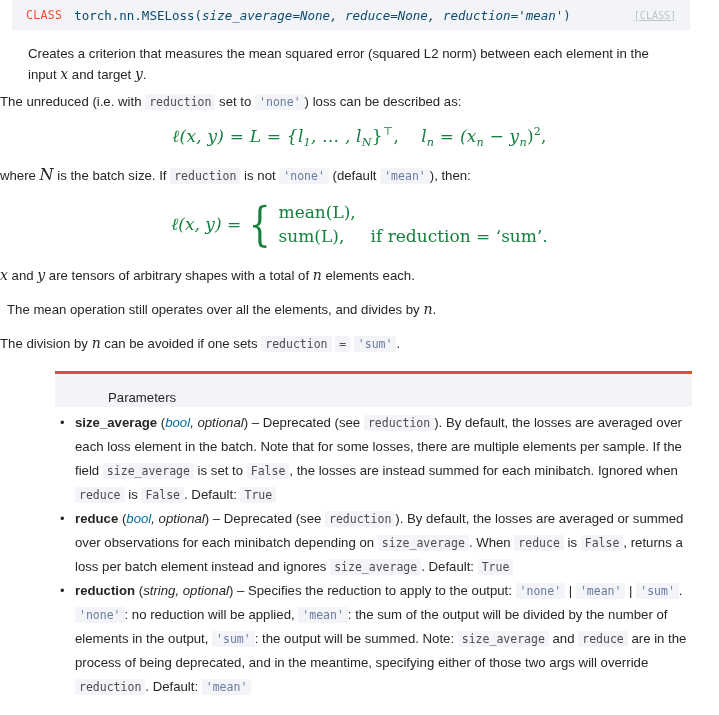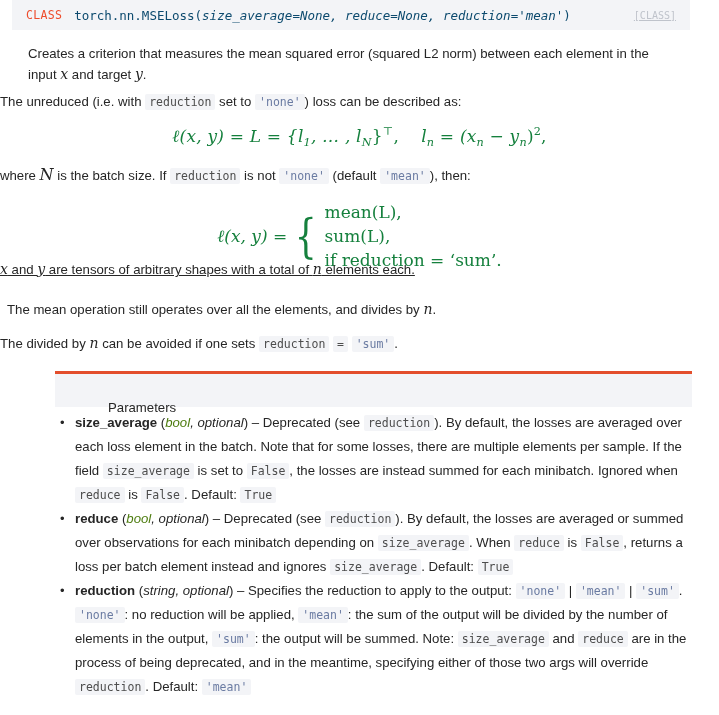--- a/index.html
+++ b/index.html
@@ -119,42 +119,41 @@
     display: inline-block;
   }
   .cases-rows {
     display: inline-block;
     text-align: left;
   }
   .cases-row {
     display: flex;
     line-height: 24px;
     white-space: nowrap;
-    flex-direction: column;
   }
   .cases-val { width: 92px; }
   .cases-cond { }
 
   
   .params-block {
     position: absolute;
     left: 55px;
     top: 371px;
     width: 637px;
   }
   .params-bg {
     background: #f3f4f7;
     border-top: 3px solid #e34e2c;
     height: 33px;
     width: 637px;
   }
   .params-title {
     position: absolute;
     left: 53px;
-    top: 29px;
+    top: 19px;
     font-size: 13.2px;
     color: #262626;
   }
 
   ul.param-list {
     margin: 0;
     padding: 0;
     list-style: none;
     position: absolute;
     left: 60px;
@@ -171,21 +170,21 @@
   }
   ul.param-list > li::before {
     content: "\2022";
     position: absolute;
     left: 0;
     top: 0;
     font-size: 13px;
     color: #262626;
   }
   .pname { font-weight: bold; }
-  .ptype-red { color: #4d7c0f; font-style: italic; }
+  .ptype-red { color: #0369a1; font-style: italic; }
   .ptype { font-style: italic; }
 </style>
 </head>
 <body>
 
 <div class="sig-bar">
   <span class="sig-class-label">CLASS</span>
   <span class="sig-text"><span>torch.nn.MSELoss</span><span>(</span><span class="params">size_average=None, reduce=None, reduction='mean'</span><span>)</span></span>
   <a class="sig-source" href="#">[CLASS]</a>
 </div>
@@ -211,25 +210,25 @@
           <span class="cases-val m-r">mean(L),</span>
         </span>
         <span class="cases-row">
           <span class="cases-val m-r">sum(L),</span>
           <span class="cases-cond m-r">if reduction = ‘sum’.</span>
         </span>
       </span>
     </span>
   </div>
 
-  <p class="para indent-l" style="position:absolute; top:229px;text-decoration:underline;"><span class="math-italic">x</span><span> and </span><span class="math-italic">y</span><span> are tensors of arbitrary shapes with a total of </span><span class="math-italic">n</span><span> elements each.</span></p>
+  <p class="para indent-l" style="position:absolute; top:235px;"><span class="math-italic">x</span><span> and </span><span class="math-italic">y</span><span> are tensors of arbitrary shapes with a total of </span><span class="math-italic">n</span><span> elements each.</span></p>
 
   <p class="para indent-l" style="position:absolute; top:269px;padding-left:7px;"><span>The mean operation still operates over all the elements, and divides by </span><span class="math-italic">n</span><span>.</span></p>
 
-  <p class="para indent-l" style="position:absolute; top:303px;"><span>The divided by </span><span class="math-italic">n</span><span> can be avoided if one sets </span><code class="lit">reduction</code><span>&nbsp;</span><code class="lit">=</code><span>&nbsp;</span><code class="lit str">'sum'</code><span>.</span></p>
+  <p class="para indent-l" style="position:absolute; top:303px;"><span>The division by </span><span class="math-italic">n</span><span> can be avoided if one sets </span><code class="lit">reduction</code><span>&nbsp;</span><code class="lit">=</code><span>&nbsp;</span><code class="lit str">'sum'</code><span>.</span></p>
 </div>
 
 <div class="params-block">
   <div class="params-bg"></div>
   <div class="params-title">Parameters</div>
 </div>
 
 <ul class="param-list">
 
   <li>

